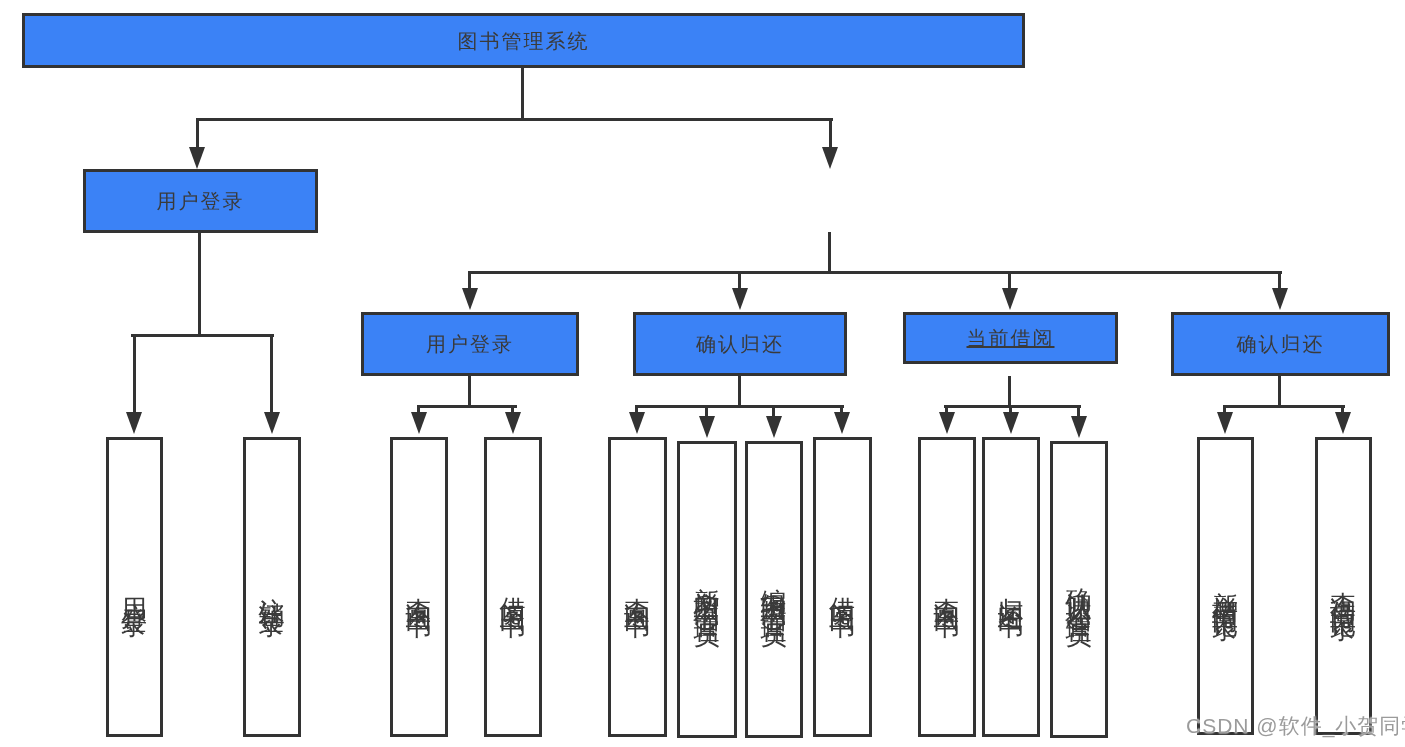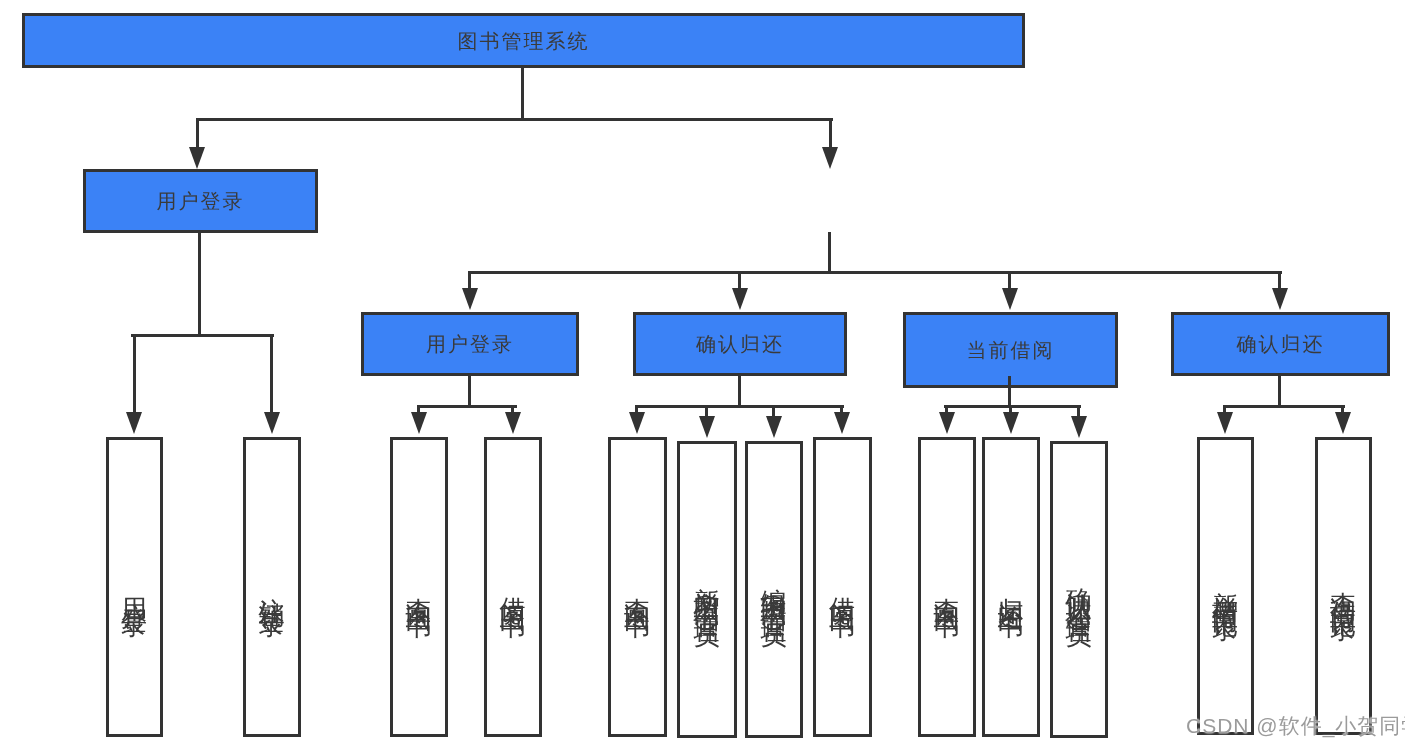--- a/index.html
+++ b/index.html
@@ -71,21 +71,21 @@
     <div class="vline" style="left:738px; top:271px; height:18px;"></div>
     <div class="arrow" style="left:732px; top:288px;"></div>
     <div class="vline" style="left:1008px; top:271px; height:18px;"></div>
     <div class="arrow" style="left:1002px; top:288px;"></div>
     <div class="vline" style="left:1278px; top:271px; height:18px;"></div>
     <div class="arrow" style="left:1272px; top:288px;"></div>
   </div>
 
   <div class="box" style="left:361px; top:312px; width:218px; height:64px;">用户登录</div>
   <div class="box" style="left:633px; top:312px; width:214px; height:64px;">确认归还</div>
-  <div class="box" style="left:903px; top:312px; width:215px; height:76px;">当前借阅</div>
+  <div class="box" style="left:903px; top:312px; width:215px; height:52px;text-decoration:underline;">当前借阅</div>
   <div class="box" style="left:1171px; top:312px; width:219px; height:64px;">确认归还</div>
 
   <div>
     <div class="vline" style="left:468px; top:375px; height:33px;"></div>
     <div class="hline" style="left:417px; top:405px; width:100px;"></div>
     <div class="vline" style="left:417px; top:405px; height:8px;"></div>
     <div class="arrow" style="left:411px; top:412px;"></div>
     <div class="vline" style="left:511px; top:405px; height:8px;"></div>
     <div class="arrow" style="left:505px; top:412px;"></div>
   </div>

